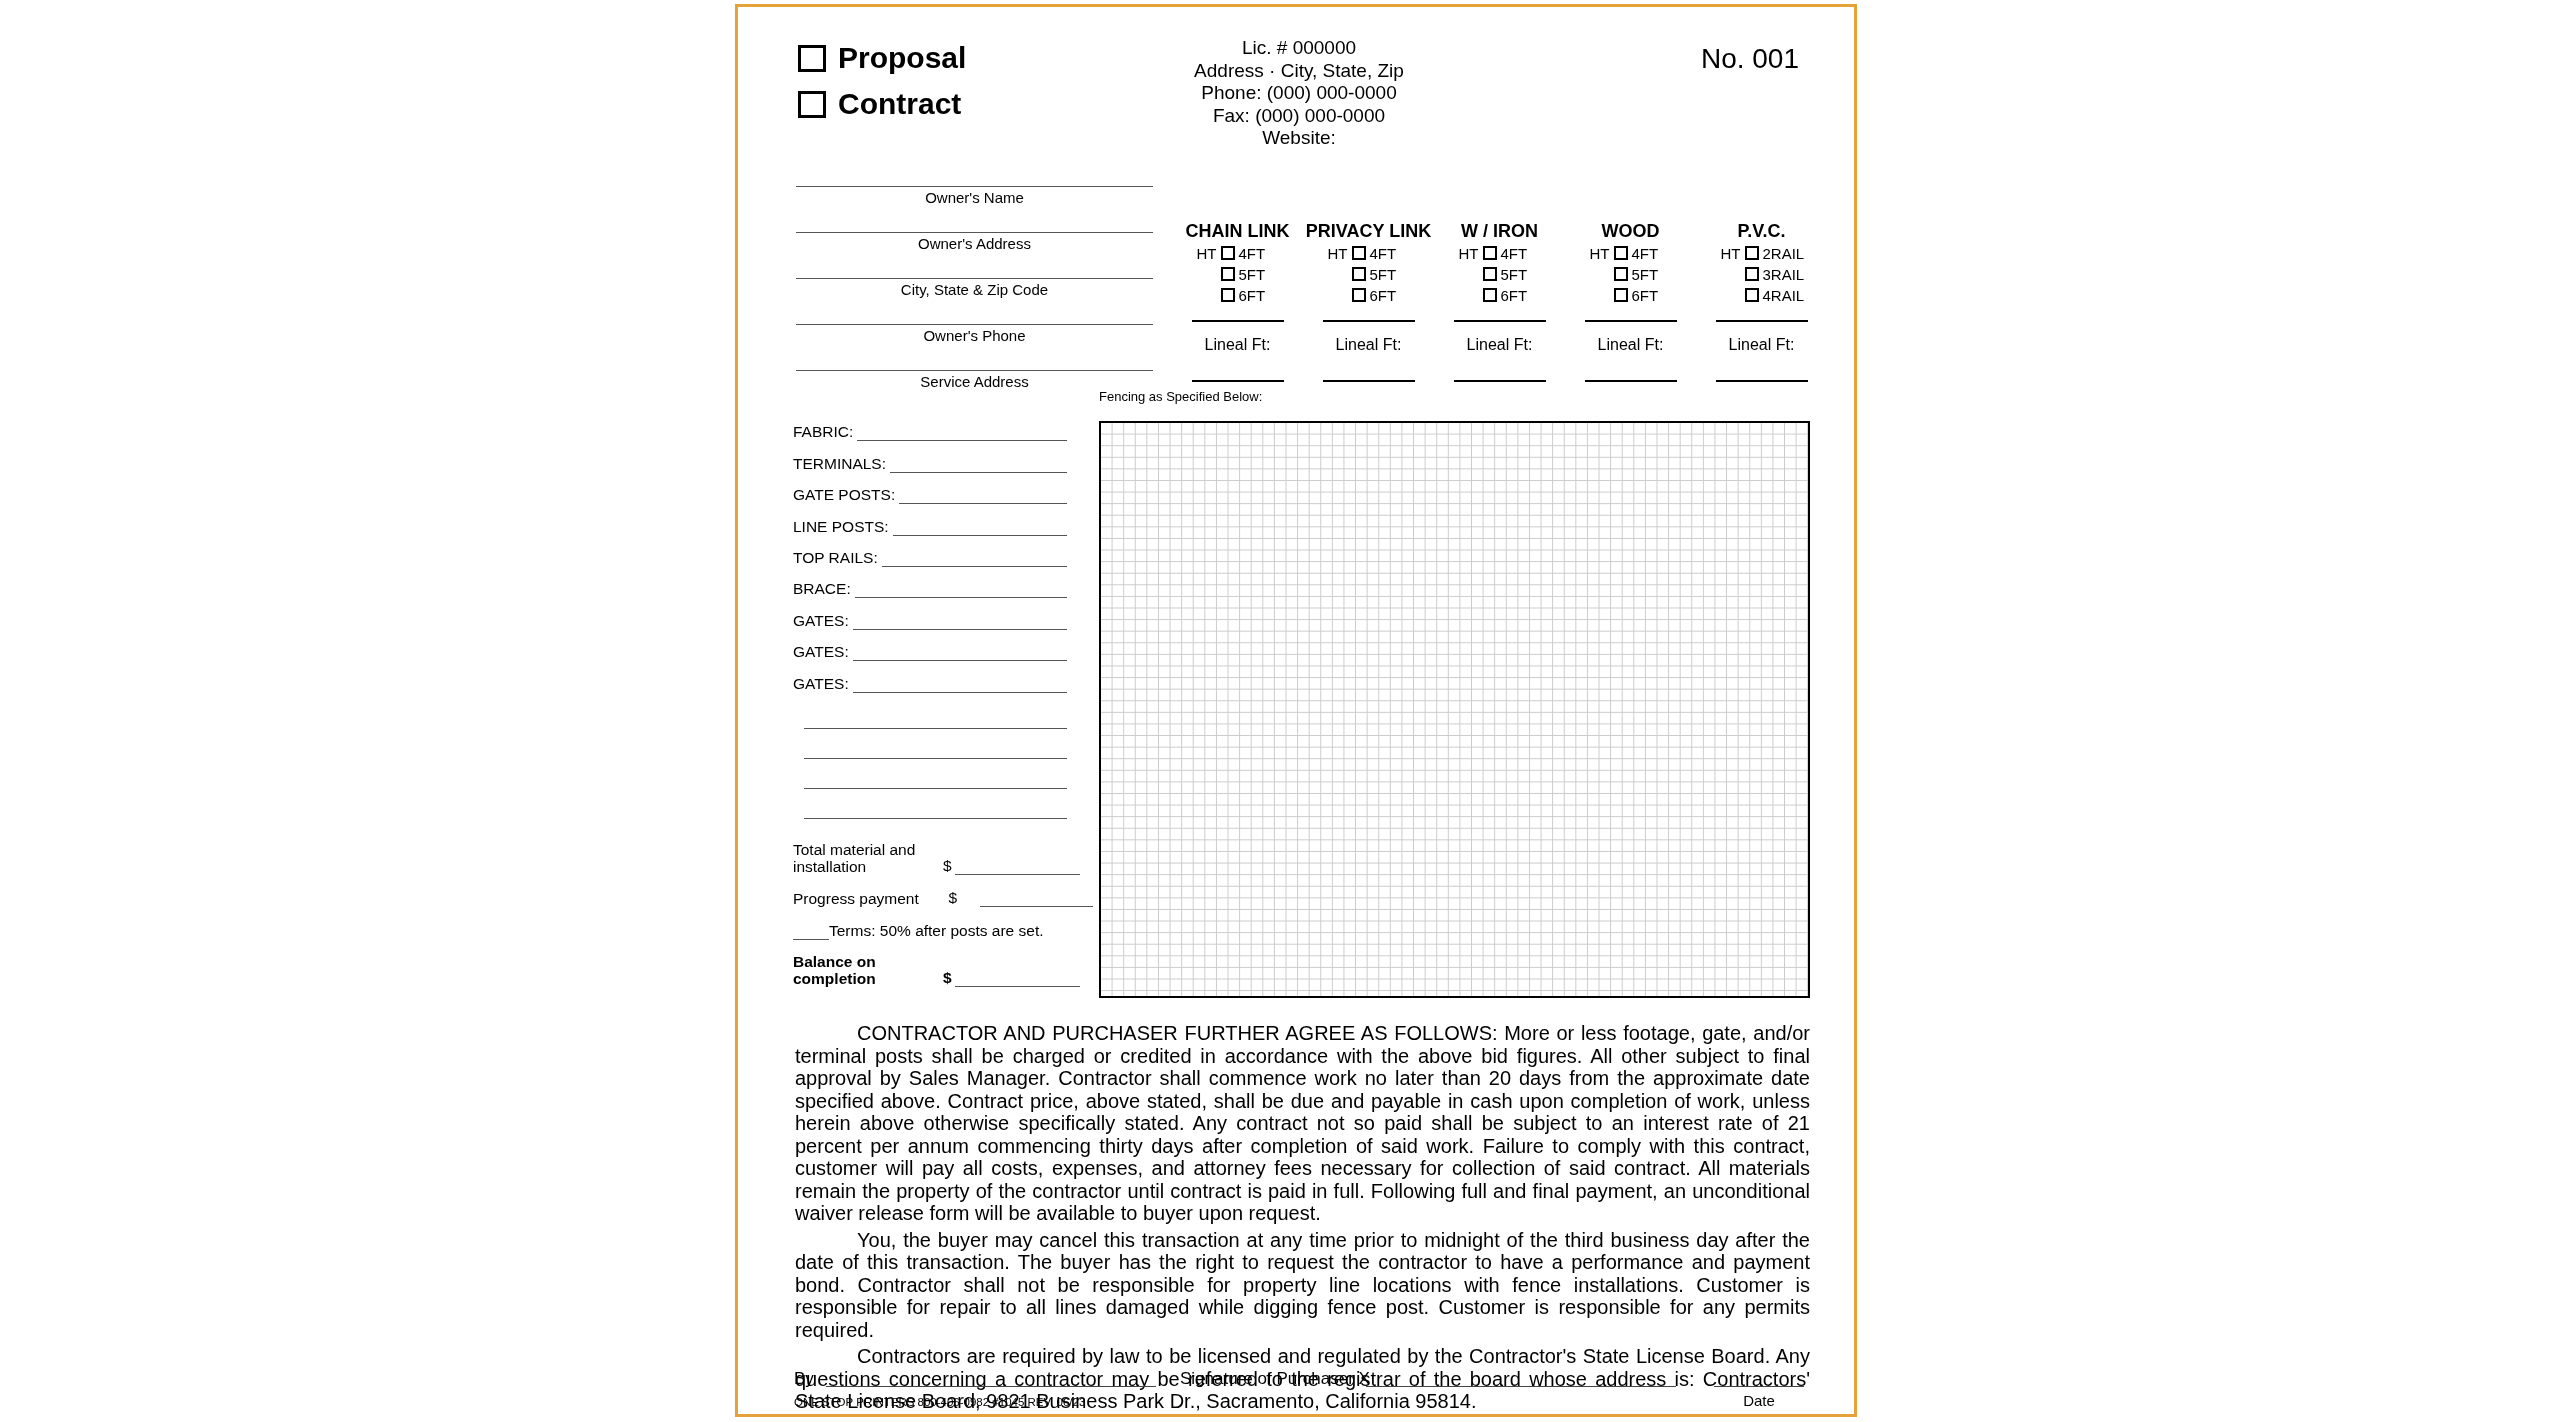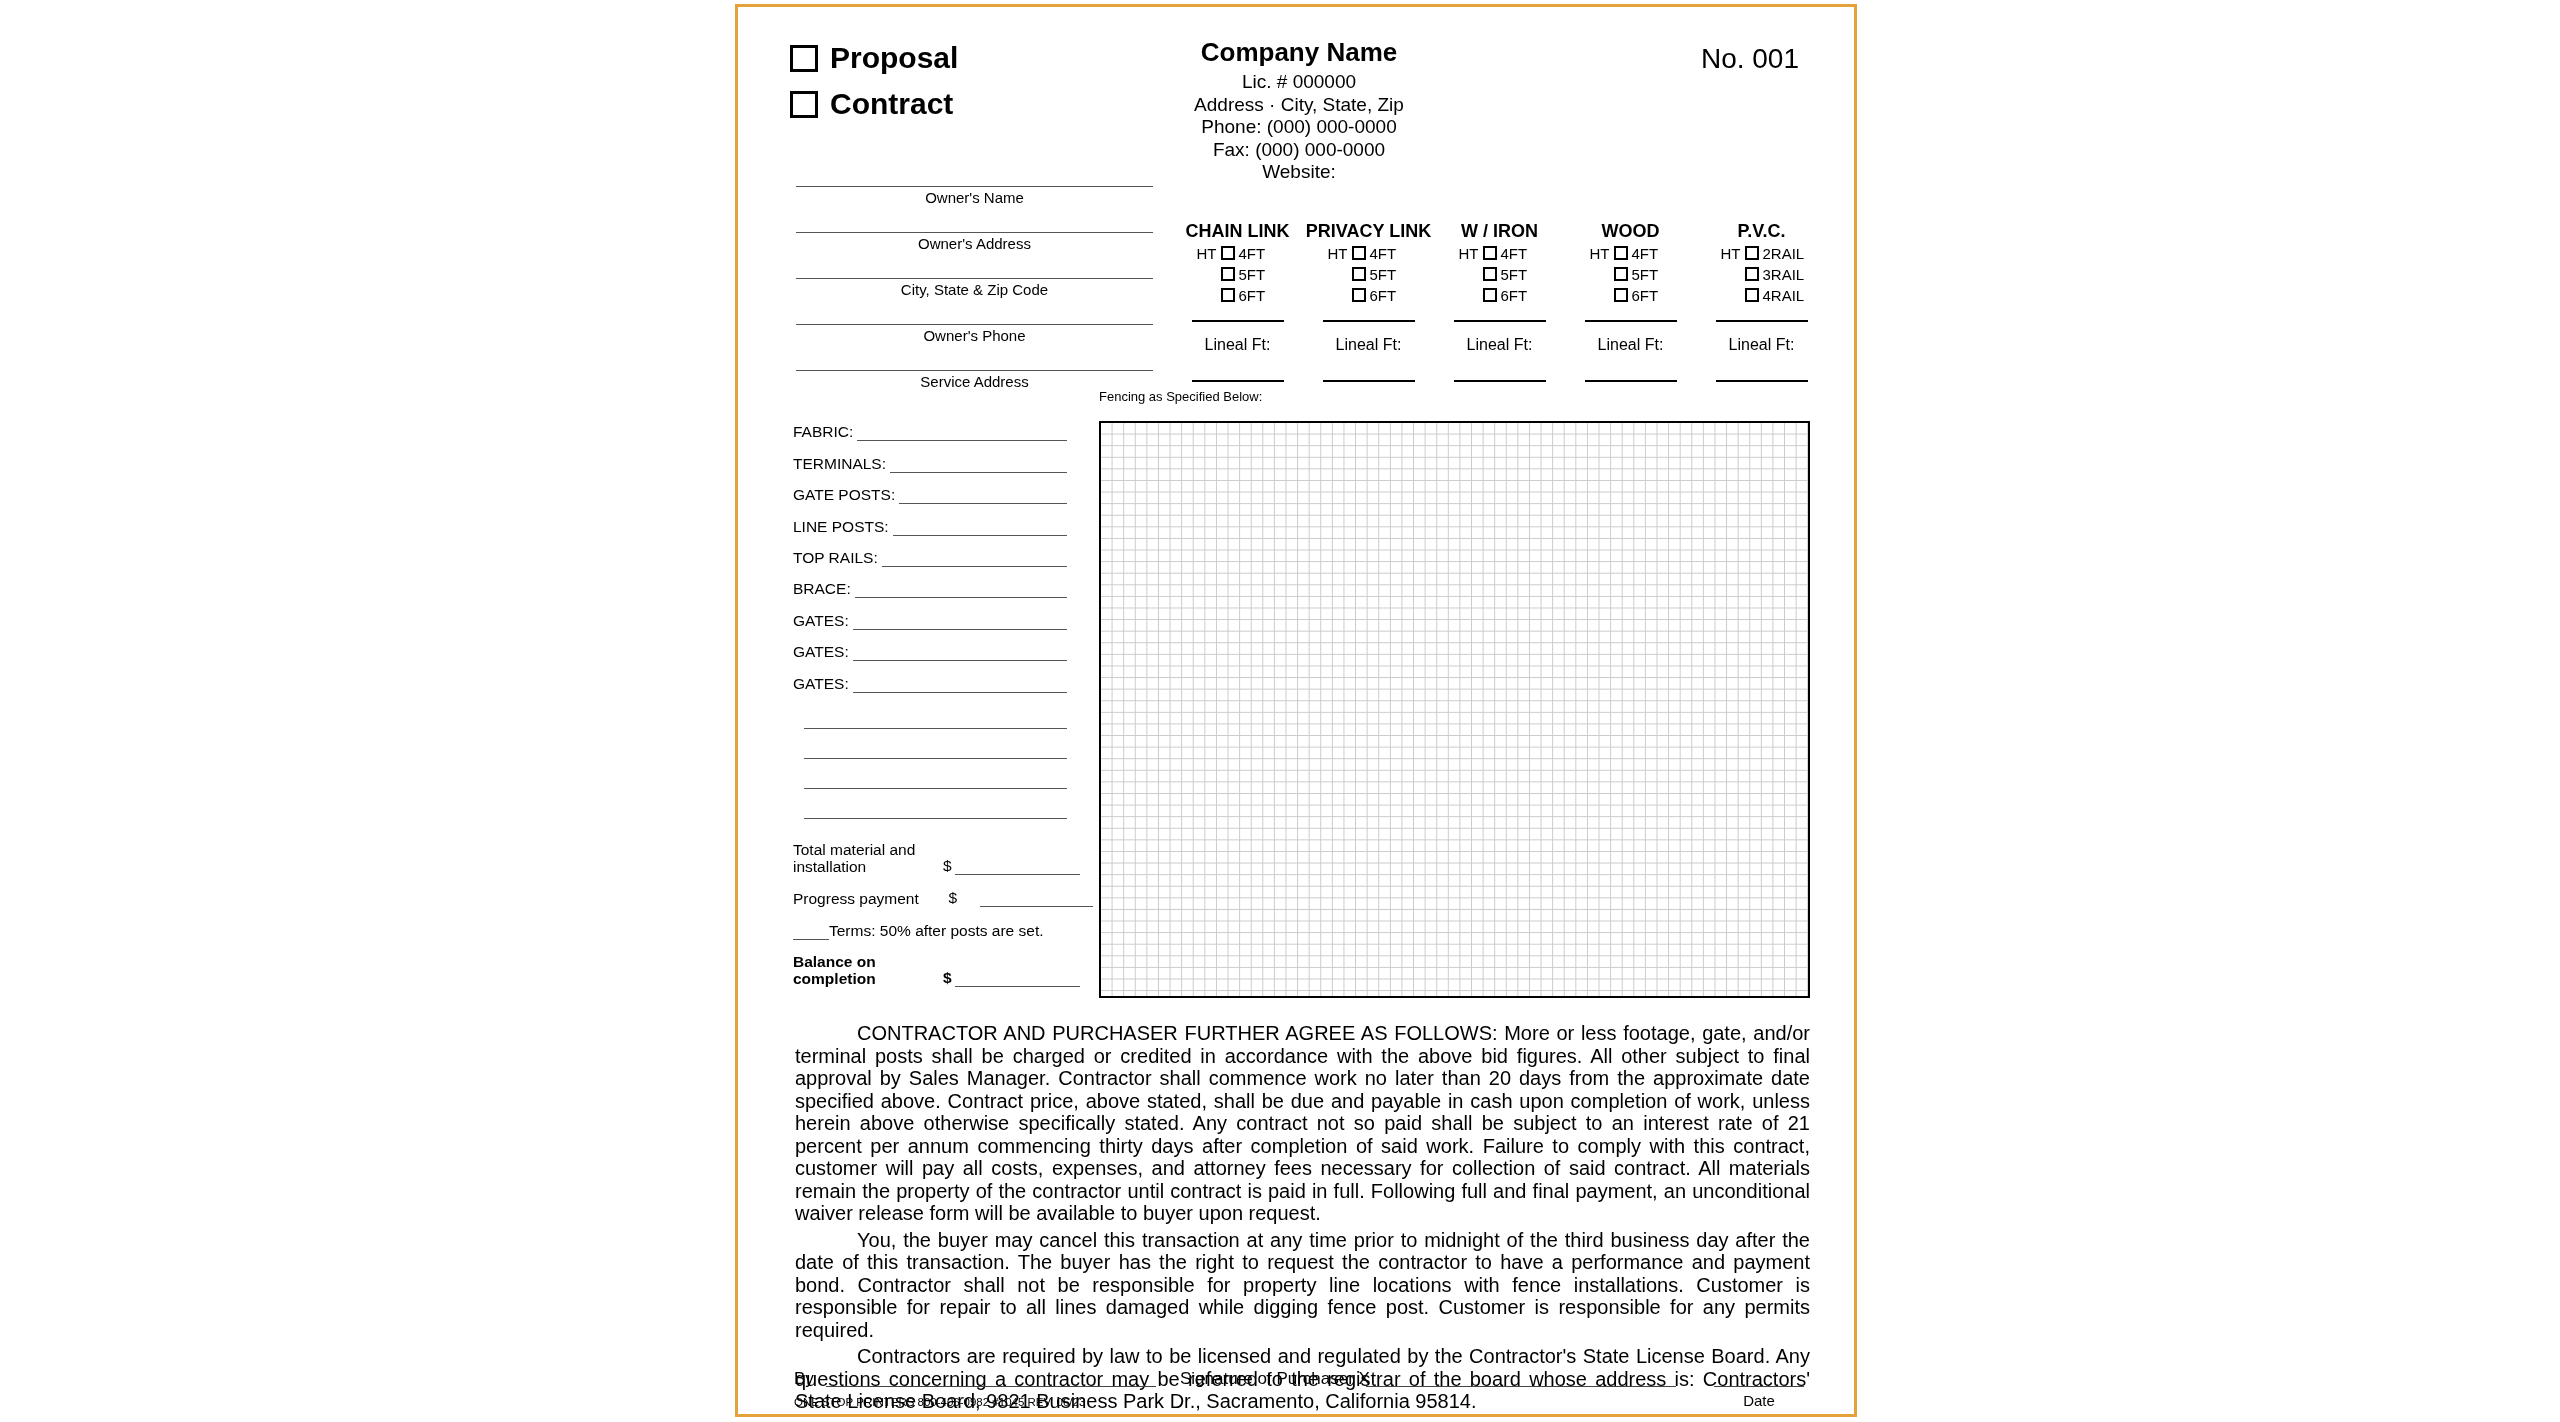--- a/index.html
+++ b/index.html
@@ -2,21 +2,21 @@
 <html><head>
 <meta charset="utf-8">
 <style>
   * { margin:0; padding:0; box-sizing:border-box; }
   html,body { width:2560px; height:1422px; background:#ffffff; font-family:"Liberation Sans", sans-serif; color:#000; }
   body { position:relative; overflow:hidden; }
 
   .page { position:absolute; left:735px; top:4px; width:1122px; height:1413px; background:#fff; border:3px solid #E5A23B; }
 
   
-  .form-types { position:absolute; left:52px; top:34px; }
+  .form-types { position:absolute; left:60px; top:34px; }
   .type-row { display:flex; align-items:center; height:34px; margin-bottom:12px; }
   .cb-lg { display:inline-block; width:28px; height:27px; border:3px solid #000; margin-right:12px; background:#fff; }
   .type-label { font-size:30px; font-weight:bold; }
 
   .company { position:absolute; left:296px; top:30px; width:530px; text-align:center; }
   .company-name { font-size:26px; font-weight:bold; margin-bottom:3px; }
   .company-line { font-size:19px; line-height:22.5px; }
 
   .doc-no { position:absolute; right:55px; top:36px; font-size:28px; }
 
@@ -94,21 +94,20 @@
       <span class="cb-lg"></span>
       <span class="type-label">Proposal</span>
     </div>
     <div class="type-row">
       <span class="cb-lg"></span>
       <span class="type-label">Contract</span>
     </div>
   </div>
 
   <div class="company">
-    <div class="company-name">Company Name</div>
     <div class="company-line">Lic. # 000000</div>
     <div class="company-line">Address · City, State, Zip</div>
     <div class="company-line">Phone: (000) 000-0000</div>
     <div class="company-line">Fax: (000) 000-0000</div>
     <div class="company-line">Website:</div>
   </div>
 
   <div class="doc-no">No. 001</div>
 
 

